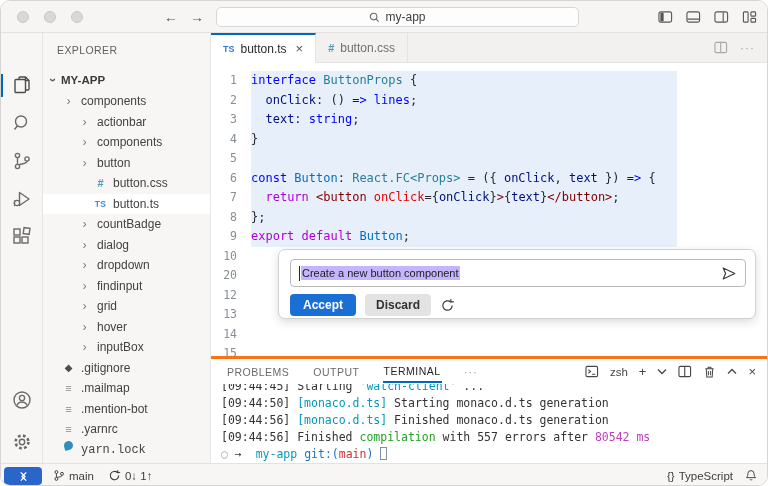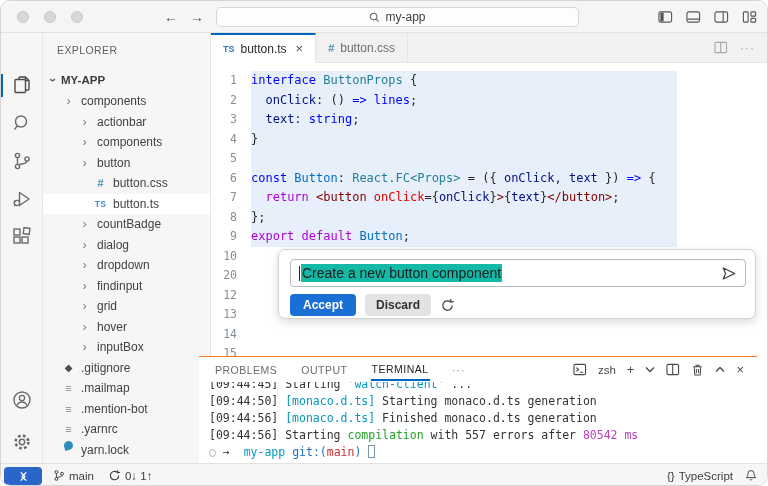--- a/index.html
+++ b/index.html
@@ -52,29 +52,29 @@
   .cline { height:19.5px; line-height:19.5px; display:flex; white-space:pre; }
   .ln { width:40px; flex:none; text-align:right; padding-right:14px; color:#868e96; font-size:11.5px; }
   .lc { font-size:12px; color:#24292f; }
   .tk-kw{color:#0000ff}.tk-ctl{color:#af00db}.tk-ty{color:#267f99}.tk-var{color:#001080}
   .tk-cn{color:#0070c1}.tk-tag{color:#800000}.tk-attr{color:#e50000}.tk-pl{color:#24292f}
 
   
   .inline-chat { position:absolute; left:67px; top:216px; width:478px; height:70px; background:#fff; border:1px solid #d2d2d2; border-radius:7px; box-shadow:0 3px 10px rgba(0,0,0,.14); z-index:5; }
   .ic-input { position:absolute; left:11px; top:9px; width:456px; height:28px; border:1px solid #b9b9b9; border-radius:4px; display:flex; align-items:center; padding:0 8px; }
   .ic-caret { width:1px; height:15px; background:#222; margin-right:1px; }
-  .ic-text { font-size:14px; color:#1d1d1d; background:#14b8a6; padding:1px 1px; }
+  .ic-text { font-size:11px; color:#1d1d1d; background:#c4b5fd; padding:1px 1px; }
   .ic-send { margin-left:auto; display:flex; }
   .ic-row { position:absolute; left:11px; top:44px; width:456px; height:22px; display:flex; align-items:center; gap:9px; }
   .btn-accept { background:#1a6fd4; color:#fff; font-size:12px; font-weight:bold; border-radius:4px; padding:4px 13px; }
   .btn-discard { background:#e3e3e3; color:#323232; font-size:12px; font-weight:bold; border-radius:4px; padding:4px 11px; }
   .ic-right { margin-left:auto; display:flex; align-items:center; gap:10px; font-size:12px; color:#2d2d2d; }
 
   
-  .panel { position:absolute; left:198px; top:355px; width:558px; height:107px; background:#fff; border-top:1px solid #f97316; }
+  .panel { position:absolute; left:210px; top:355px; width:558px; height:107px; background:#fff; border-top:3px solid #f97316; }
   .panel-header { position:absolute; left:0; top:0; width:100%; height:25px; display:flex; align-items:center; padding-left:15px; }
   .ptab { font-size:10.5px; letter-spacing:.5px; color:#6b6b6b; margin-right:22px; padding:5px 1px 4px; }
   .ptab.active { color:#252525; border-bottom:2px solid #0067c0; }
   .pmore { color:#9c9c9c; letter-spacing:1px; font-size:11px; margin-right:10px; }
   .panel-actions { margin-left:auto; display:flex; align-items:center; gap:11px; padding-right:13px; color:#474747; font-size:11.5px; }
   .panel-actions .sym { font-size:13px; color:#474747; line-height:1; }
   .term { position:absolute; left:0; top:25px; width:100%; height:82px; overflow:hidden; font-family:"DejaVu Sans Mono", monospace; padding-left:10px; }
   .tline { height:17px; line-height:17px; font-size:11.5px; white-space:pre; color:#333; }
   .tline:first-child { margin-top:-6px; }
   .t-d{color:#333}.t-c{color:#0598bc}.t-g{color:#23a127}.t-m{color:#bc3fbc}
@@ -238,21 +238,21 @@
           <span>.mailmap</span>
         </div>
         <div class="trow" style="padding-left: 18px;">
           <span class="ti ti-list">≡</span>
           <span>.mention-bot</span>
         </div>
         <div class="trow" style="padding-left: 18px;">
           <span class="ti ti-list">≡</span>
           <span>.yarnrc</span>
         </div>
-        <div class="trow" style="padding-left: 18px;">
+        <div class="trow" style="padding-left: 18px; font-family: Liberation Mono, monospace;">
           <span class="ti ti-yarn"></span>
           <span>yarn.lock</span>
         </div>
       </div>
   </div>
 
   <div class="editor">
     <div class="tabbar">
       <div class="tab active">
         <span class="ficon-ts">TS</span>
@@ -342,21 +342,21 @@
         <svg width="10" height="7" viewBox="0 0 10 7">
             <path d="M1 5.5 L5 1.5 L9 5.5" fill="none" stroke="#474747" stroke-width="1.3"></path>
           </svg>
         <span class="sym">×</span>
       </div>
     </div>
     <div class="term" id="term-lines">
         <div class="tline"><span class="t-d">[09:44:45] Starting </span><span class="t-c">'watch-client'</span><span class="t-d"> ...</span></div>
         <div class="tline"><span class="t-d">[09:44:50] </span><span class="t-c">[monaco.d.ts]</span><span class="t-d"> Starting monaco.d.ts generation</span></div>
         <div class="tline"><span class="t-d">[09:44:56] </span><span class="t-c">[monaco.d.ts]</span><span class="t-d"> Finished monaco.d.ts generation</span></div>
-        <div class="tline"><span class="t-d">[09:44:56] Starting </span><span class="t-g">compilation</span><span class="t-d"> with 557 errors after </span><span class="t-m">80542 ms</span></div>
+        <div class="tline"><span class="t-d">[09:44:56] Finished </span><span class="t-g">compilation</span><span class="t-d"> with 557 errors after </span><span class="t-m">80542 ms</span></div>
         <div class="tline"><span class="t-dim">○ </span><span class="t-d">→  </span><span class="t-c">my-app</span><span class="t-d"> </span><span class="t-b">git:(</span><span class="t-r">main</span><span class="t-b">)</span><span class="t-d"> </span><span class="tcur"></span></div>
       </div>
   </div>
 
   <div class="statusbar">
     <div class="remote-badge">
       <svg width="13" height="11" viewBox="0 0 14 12">
           <path d="M4 1.5 L8.5 6 L4 10.5 M10 1.5 L5.5 6 L10 10.5" fill="none" stroke="#fff" stroke-width="1.5" transform="translate(0,0)"></path>
         </svg>
     </div>

